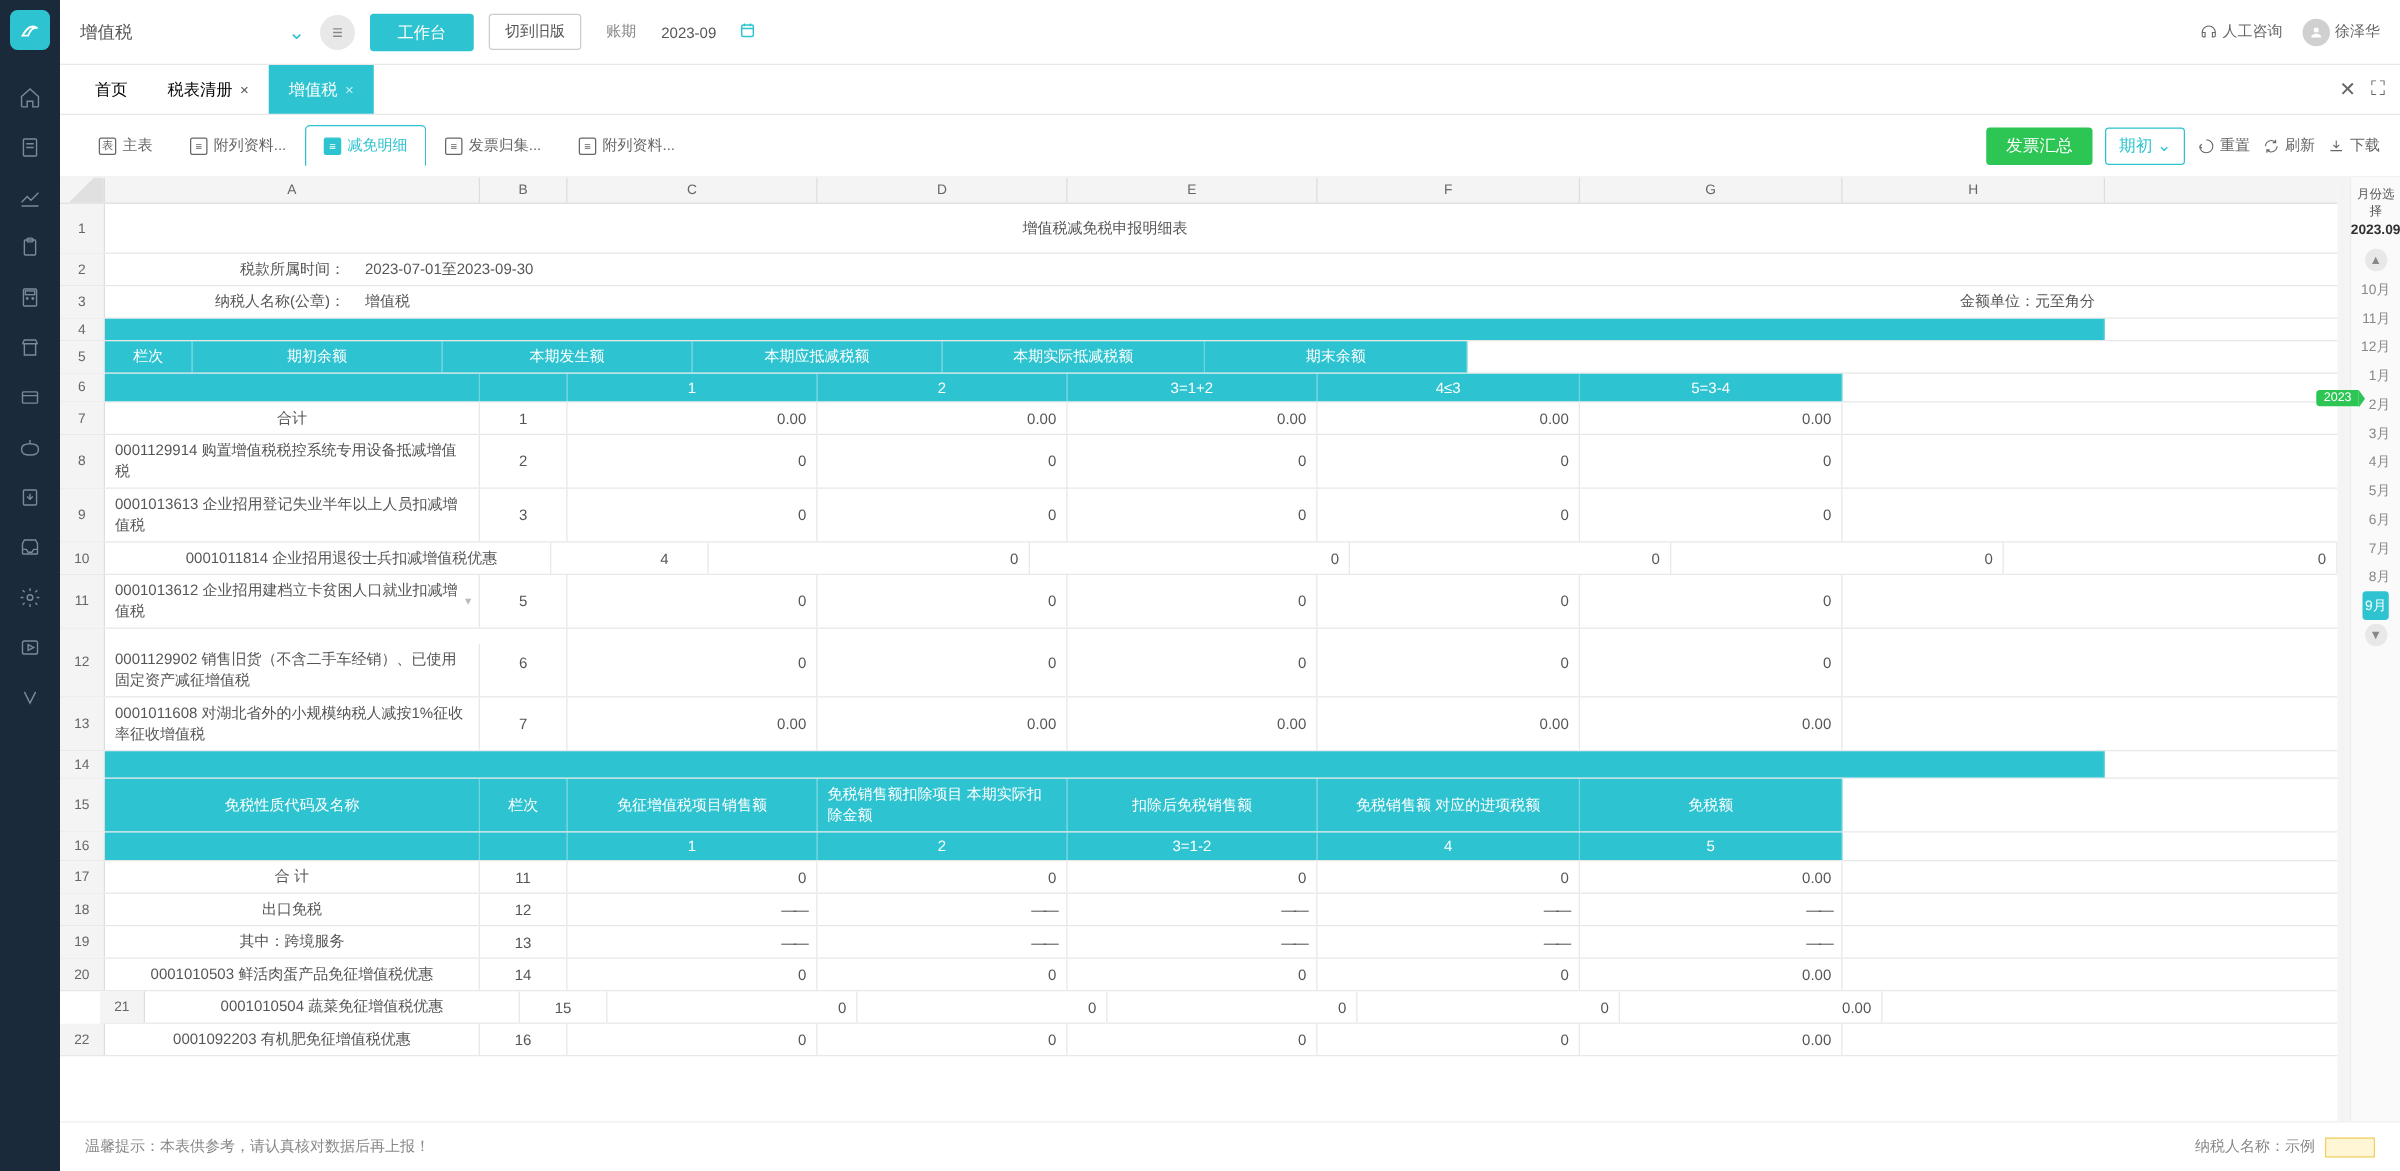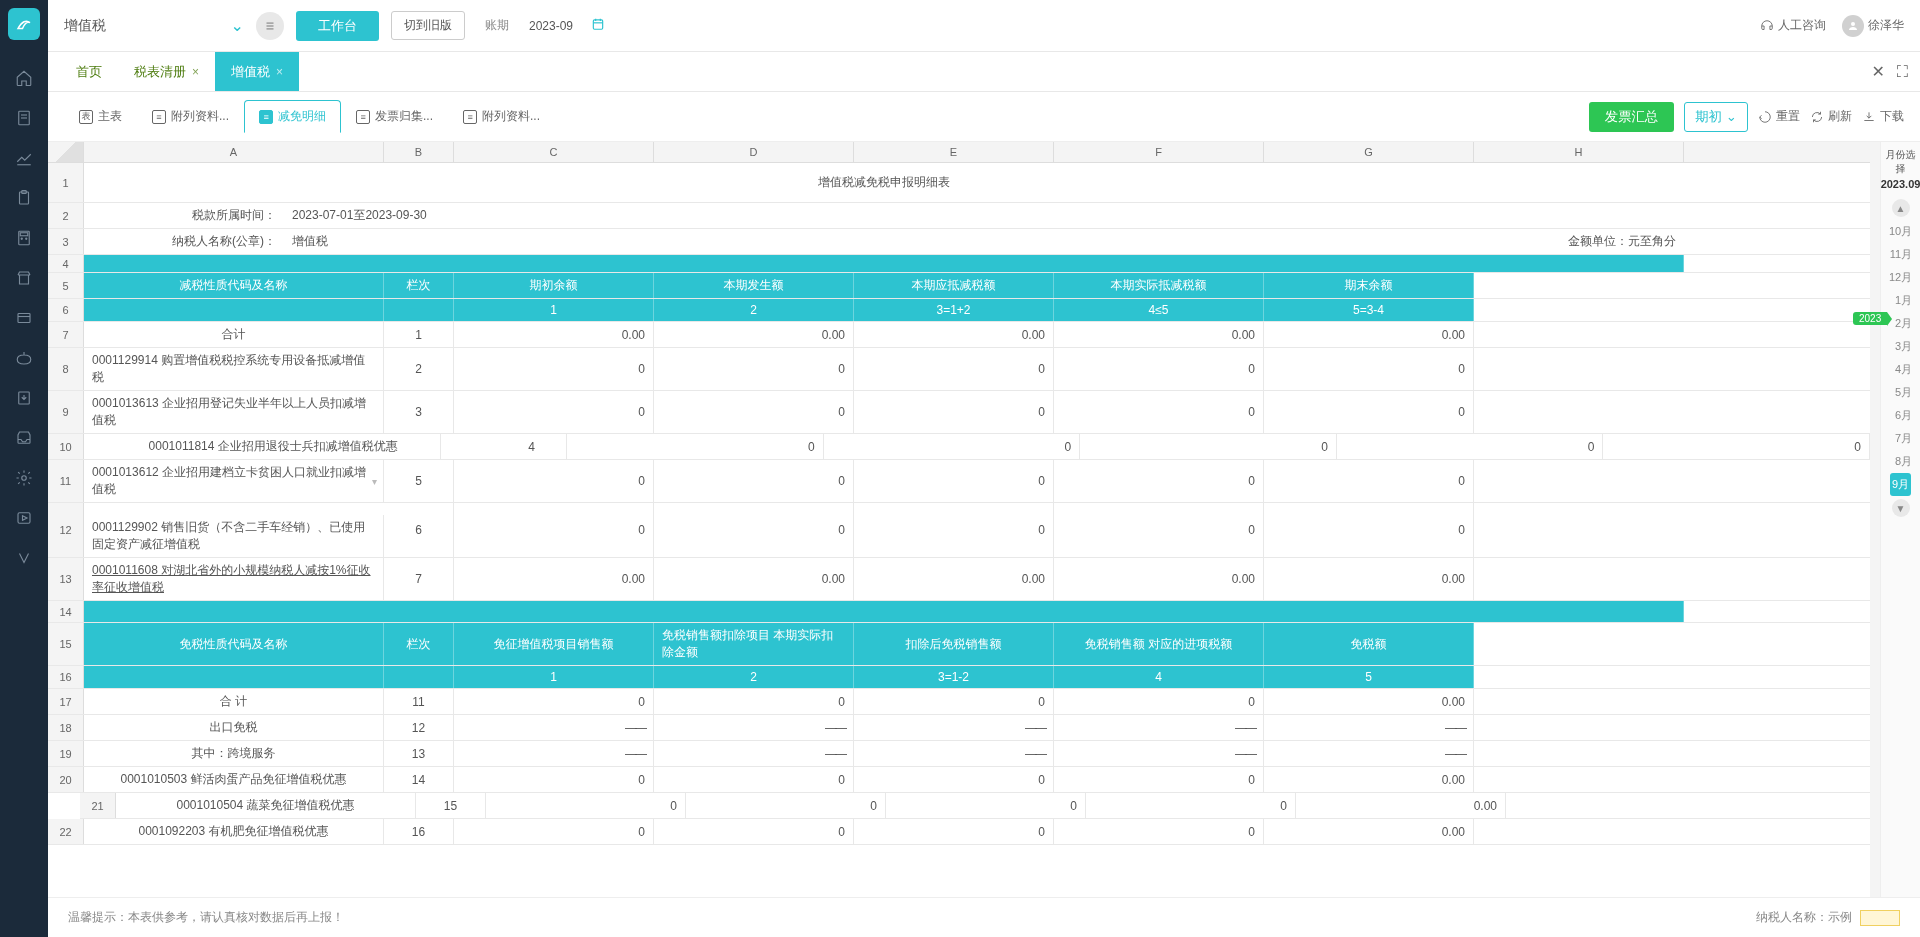--- a/index.html
+++ b/index.html
@@ -18,21 +18,21 @@
 .btn-primary { background: #2dc3d0; color: #fff; border: none; padding: 6px 22px; border-radius: 3px; cursor: pointer; font-size: 13px; }
 .btn-outline { background: #fff; border: 1px solid #ccc; color: #555; padding: 5px 12px; border-radius: 3px; cursor: pointer; font-size: 12px; }
 .period-label { color: #888; margin-left: 8px; }
 .period-value { color: #555; margin-left: 8px; text-align: right; }
 .cal-icon { color: #2dc3d0; margin-left: 6px; cursor: pointer; }
 .topbar-right { margin-left: auto; display: flex; align-items: center; gap: 16px; }
 .link-icon { display: flex; align-items: center; gap: 4px; color: #666; cursor: pointer; }
 .avatar { width: 22px; height: 22px; border-radius: 50%; background: #d0d0d0; display: flex; align-items: center; justify-content: center; color: #fff; font-size: 12px; }
 .user-name { color: #666; }
 .tabs-main { height: 40px; border-bottom: 1px solid #e8e8e8; display: flex; align-items: stretch; padding-left: 12px; position: relative; }
-.tab-main { padding: 0 16px; display: flex; align-items: center; gap: 6px; cursor: pointer; color: #4d7c0f; font-size: 13px; position: relative; }
+.tab-main { padding: 0 16px; display: flex; align-items: center; gap: 6px; cursor: pointer; color: #000000; font-size: 13px; position: relative; }
 .tab-main.active { background: #2dc3d0; color: #fff; }
 .tab-close { font-size: 12px; opacity: 0.7; }
 .tabs-main-right { margin-left: auto; display: flex; align-items: center; padding-right: 12px; gap: 12px; color: #666; }
 .close-all, .fullscreen { cursor: pointer; font-size: 16px; }
 .subtabs-row { display: flex; align-items: center; padding: 8px 16px; border-bottom: 1px solid #eee; gap: 0; }
 .subtab { padding: 7px 14px; display: flex; align-items: center; gap: 5px; cursor: pointer; color: #666; border: 1px solid transparent; border-radius: 4px 4px 0 0; }
 .subtab.active { border: 1px solid #2dc3d0; border-bottom-color: #fff; color: #2dc3d0; background: #fff; position: relative; }
 .subtab .ico { width: 14px; height: 14px; display: inline-flex; align-items: center; justify-content: center; border: 1px solid currentColor; border-radius: 2px; font-size: 9px; }
 .subtab.active .ico { background: #2dc3d0; color: #fff; border-color: #2dc3d0; }
 .toolbar-right { margin-left: auto; display: flex; align-items: center; gap: 10px; }
@@ -300,36 +300,35 @@
               <div class="cell right" style="width: 150px;">纳税人名称(公章)：</div>
               <div class="cell " style="width: 1010px;">增值税</div>
               <div class="cell right" style="width: 390px;">金额单位：元至角分</div>
             </div>
             <div class="row teal-row" style="min-height: 18px;">
               <div class="row-h">4</div>
               <div class="cell " style="width: 1600px;"></div>
             </div>
             <div class="row teal-row" style="min-height: 22px;">
               <div class="row-h">5</div>
-              <div class="cell center" style="width: 300px;">减税性质代码及名称</div>
               <div class="cell center" style="width: 70px;">栏次</div>
               <div class="cell " style="width: 200px;">期初余额</div>
               <div class="cell " style="width: 200px;">本期发生额</div>
               <div class="cell " style="width: 200px;">本期应抵减税额</div>
               <div class="cell " style="width: 210px;">本期实际抵减税额</div>
               <div class="cell " style="width: 210px;">期末余额</div>
             </div>
             <div class="row teal-row" style="min-height: 20px;">
               <div class="row-h">6</div>
               <div class="cell " style="width: 300px;"></div>
               <div class="cell " style="width: 70px;"></div>
               <div class="cell " style="width: 200px;">1</div>
               <div class="cell " style="width: 200px;">2</div>
               <div class="cell " style="width: 200px;">3=1+2</div>
-              <div class="cell " style="width: 210px;">4≤5</div>
+              <div class="cell " style="width: 210px;">4≤3</div>
               <div class="cell " style="width: 210px;">5=3-4</div>
             </div>
             <div class="row " style="min-height: 26px;">
               <div class="row-h">7</div>
               <div class="cell center" style="width: 300px;">合计</div>
               <div class="cell center" style="width: 70px;">1</div>
               <div class="cell right" style="width: 200px;">0.00</div>
               <div class="cell right" style="width: 200px;">0.00</div>
               <div class="cell right" style="width: 200px;">0.00</div>
               <div class="cell right" style="width: 210px;">0.00</div>
@@ -380,21 +379,21 @@
               <div class="cell " style="width: 300px; margin-top: 12px;">0001129902 销售旧货（不含二手车经销）、已使用固定资产减征增值税</div>
               <div class="cell center" style="width: 70px;">6</div>
               <div class="cell right" style="width: 200px;">0</div>
               <div class="cell right" style="width: 200px;">0</div>
               <div class="cell right" style="width: 200px;">0</div>
               <div class="cell right" style="width: 210px;">0</div>
               <div class="cell right" style="width: 210px;">0</div>
             </div>
             <div class="row " style="min-height: 26px;">
               <div class="row-h">13</div>
-              <div class="cell " style="width: 300px; text-decoration: underline;">0001011608 对湖北省外的小规模纳税人减按1%征收率征收增值税</div>
+              <div class="cell " style="width: 300px;">0001011608 对湖北省外的小规模纳税人减按1%征收率征收增值税</div>
               <div class="cell center" style="width: 70px;">7</div>
               <div class="cell right" style="width: 200px;">0.00</div>
               <div class="cell right" style="width: 200px;">0.00</div>
               <div class="cell right" style="width: 200px;">0.00</div>
               <div class="cell right" style="width: 210px;">0.00</div>
               <div class="cell right" style="width: 210px;">0.00</div>
             </div>
             <div class="row teal-row" style="min-height: 22px;">
               <div class="row-h">14</div>
               <div class="cell " style="width: 1600px;"></div>

